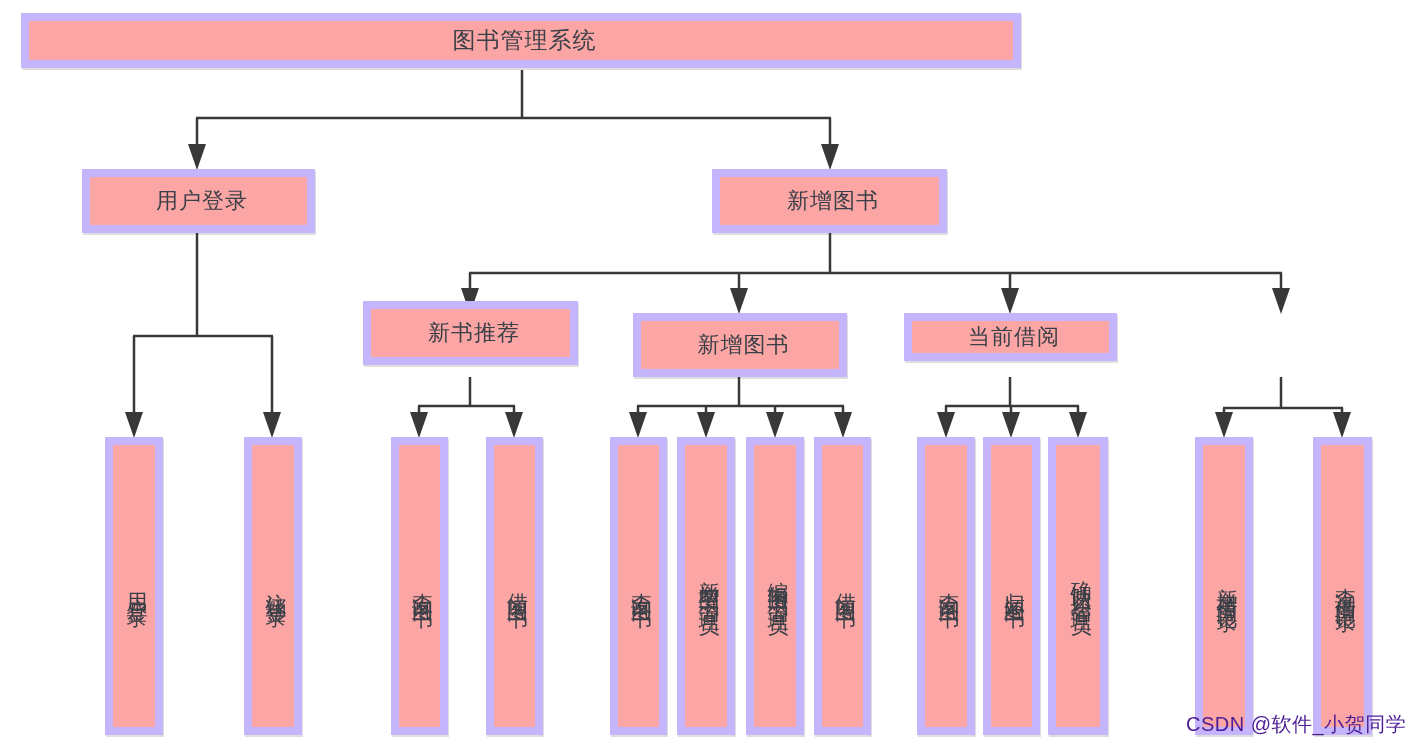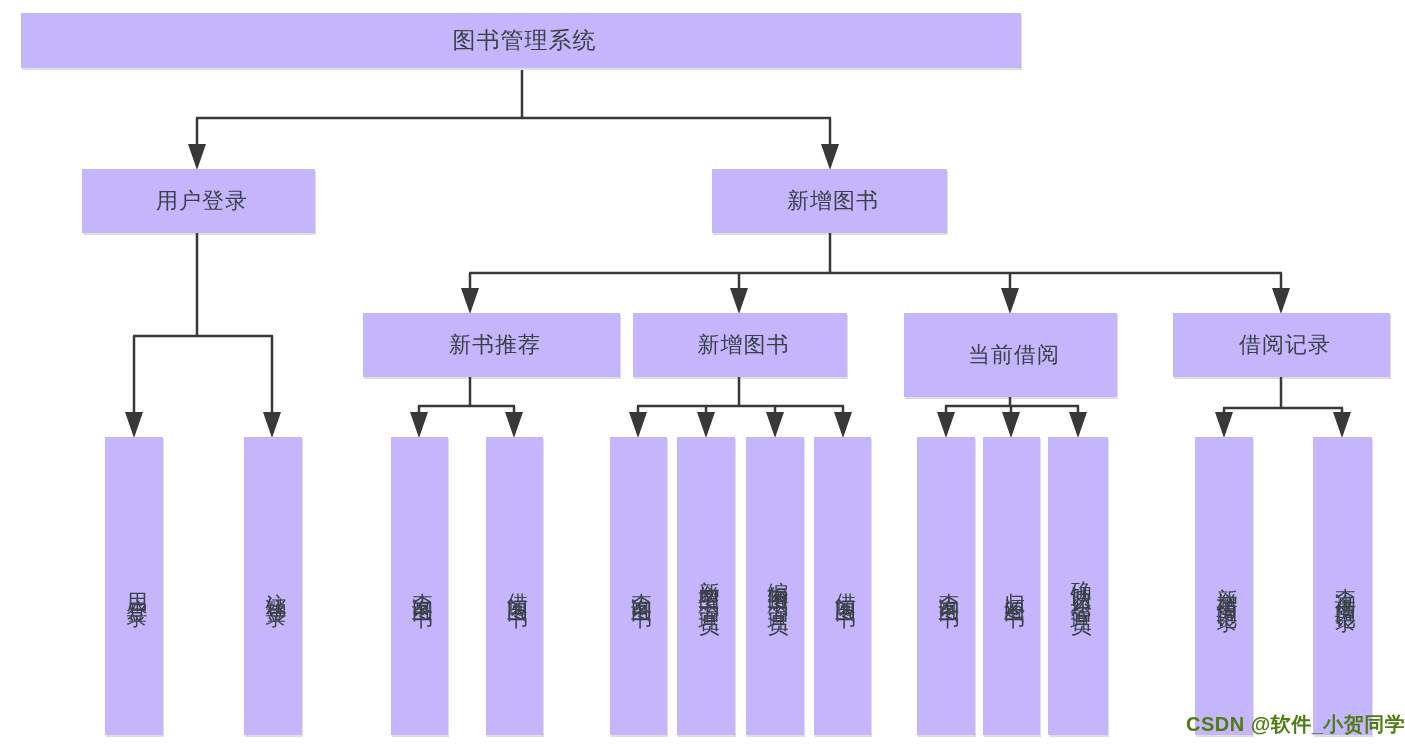--- a/index.html
+++ b/index.html
@@ -15,39 +15,39 @@
     overflow: hidden;
   }
   #wires {
     position: absolute;
     left: 0; top: 0;
     z-index: 0;
   }
   .node {
     position: absolute;
     box-sizing: border-box;
-    background: #c4b5fd;
+    background: #fca5a5;
     border: 8px solid #c4b5fd;
     box-shadow: 1px 2px 0 rgba(70,70,70,0.18);
     display: flex;
     align-items: center;
     justify-content: center;
     color: #3a4047;
     font-size: 22px;
     letter-spacing: 1px;
     z-index: 1;
     white-space: nowrap;
     padding-left: 7px;
   }
   #n-root   { left: 21px;  top: 13px;  width: 1000px; height: 55px; font-size: 23px; }
   #n-login  { left: 82px;  top: 169px; width: 233px;  height: 64px; }
   #n-mgmt   { left: 712px; top: 169px; width: 235px;  height: 64px; }
-  #n-rec    { left: 363px; top: 313px; width: 257px;  height: 64px; }
+  #n-rec    { left: 363px; top: 301px; width: 215px;  height: 64px; }
   #n-bor    { left: 633px; top: 313px; width: 214px;  height: 64px; }
-  #n-cur    { left: 904px; top: 313px; width: 213px;  height: 84px; }
+  #n-cur    { left: 904px; top: 313px; width: 213px;  height: 48px; }
   #n-log    { left: 1173px;top: 313px; width: 217px;  height: 64px; }
 
   .leaf { top: 437px; height: 298px; letter-spacing: 0; }
   .vtext {
     writing-mode: vertical-rl;
     text-orientation: mixed;
     letter-spacing: 5px;
     line-height: 1;
     font-size: 21px;
     color: #3a4047;
@@ -64,25 +64,24 @@
   #lD2 { left: 983px;  width: 57px; }
   #lD3 { left: 1048px; width: 60px; }
   #lE1 { left: 1195px; width: 58px; }
   #lE2 { left: 1313px; width: 59px; }
 
   #watermark {
     position: absolute;
     left: 1186px;
     top: 711px;
     font-size: 20px;
-    color: #4d7c0f;
+    color: #4c1d95;
     z-index: 3;
     white-space: nowrap;
     letter-spacing: 0.5px;
-    font-weight: bold;
   }
 </style>
 </head>
 <body>
 
 <div id="stage">
 
   <svg id="wires" width="1405" height="747" viewBox="0 0 1405 747">
     <g stroke="#383838" stroke-width="2.5" fill="none">
 
@@ -124,21 +123,20 @@
   </svg>
 
   <div class="node" id="n-root">图书管理系统</div>
 
   <div class="node" id="n-login">用户登录</div>
   <div class="node" id="n-mgmt">新增图书</div>
 
   <div class="node" id="n-rec">新书推荐</div>
   <div class="node" id="n-bor">新增图书</div>
   <div class="node" id="n-cur">当前借阅</div>
-  <div class="node" id="n-log">借阅记录</div>
 
   <div class="node leaf" id="lA1">
     <span class="vtext">用户登录</span>
   </div>
   <div class="node leaf" id="lA2">
     <span class="vtext">注销登录</span>
   </div>
 
   <div class="node leaf" id="lB1">
     <span class="vtext">查询图书</span>

